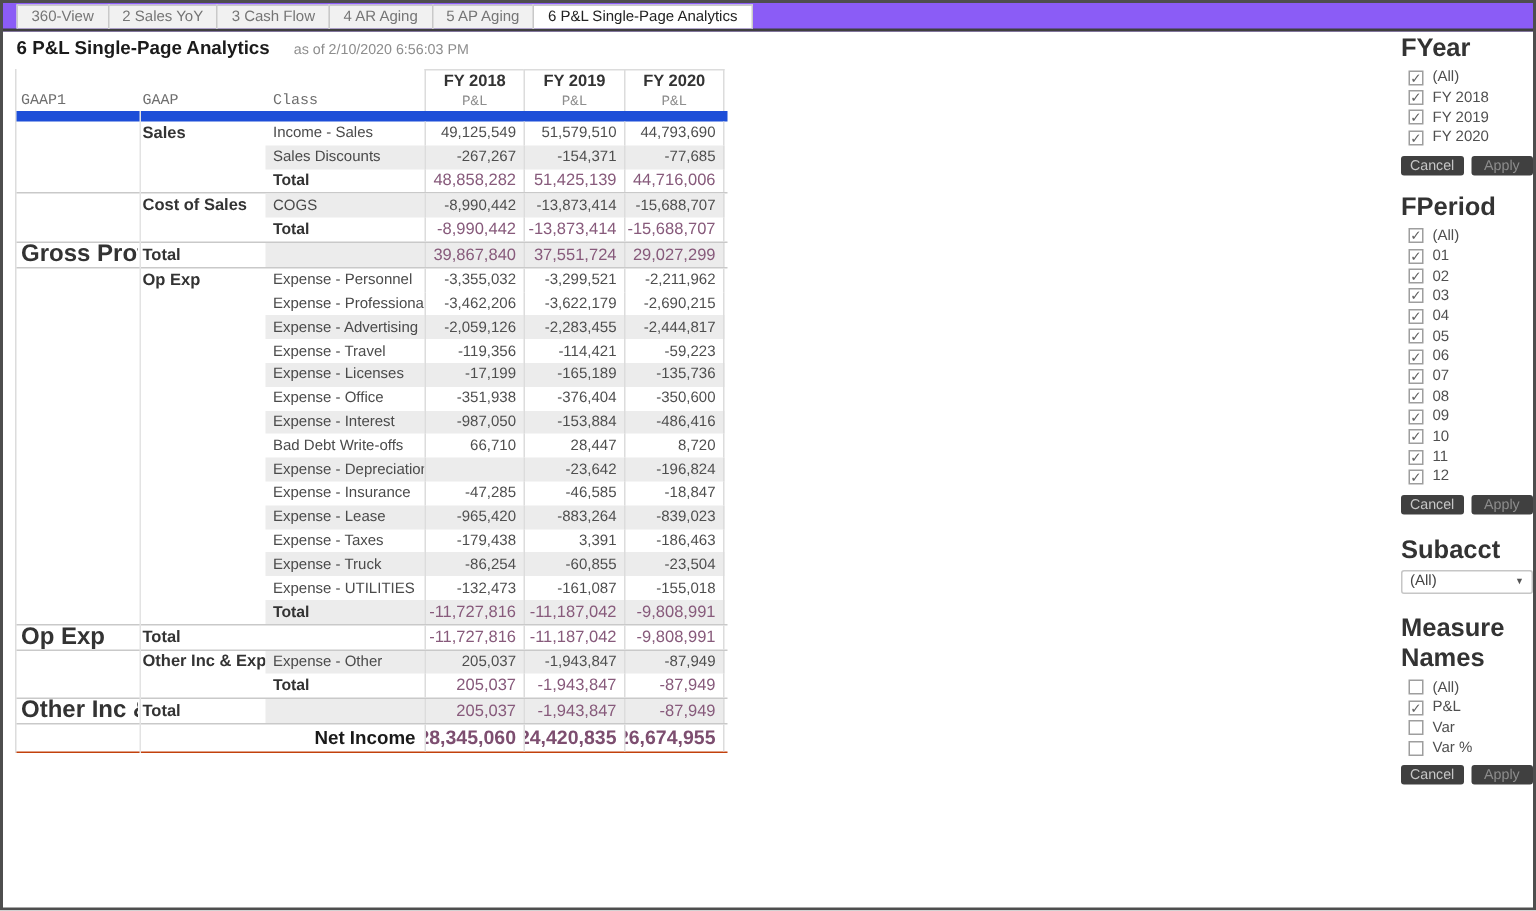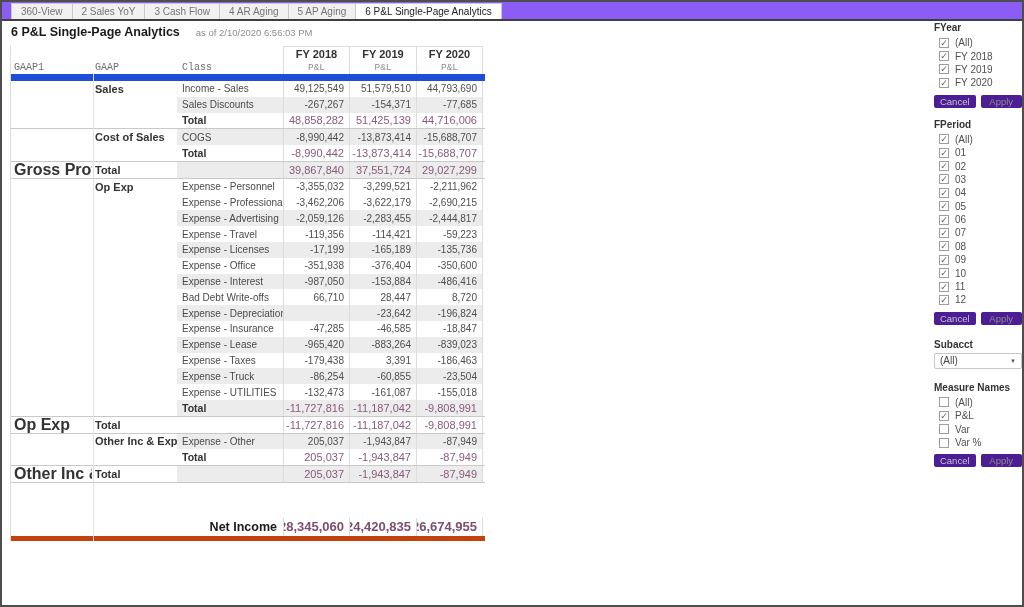--- a/index.html
+++ b/index.html
@@ -28,33 +28,33 @@
   .c-v  { font-size:10px; color:#4e4e4e; justify-content:flex-end; padding-right:5px; border-left:1px solid #dcdcdc; }
   .c-v.last { border-right:1px solid #dcdcdc; }
   .h-lbl { font-size:10px; color:#6e6e6e; padding-left:3px; }
   .h-lbl.cls { padding-left:5px; }
   .h-fy { font-size:11px; font-weight:bold; color:#333; justify-content:center; padding-right:0; border-top:1px solid #dcdcdc; }
   .h-pl { font-size:9.5px; color:#8d8d8d; justify-content:center; padding-right:0; }
   .band { background:#ececec; }
   .row-sep { border-bottom:1px solid #c9c9c9; }
   .cls-total { font-weight:bold; color:#333; font-size:10.5px; }
   .v-total { font-size:11px; color:#875a7b; }
-  .row-net { height:18px; border-bottom:5px solid #c2410c;margin-top:35px; }
+  .row-net { height:18px; border-bottom:1px solid #c2410c; }
   .net-label { grid-column:1/4; justify-content:flex-end; font-size:12.5px; font-weight:bold; color:#1a1a1a; padding-right:6px; }
   .v-net { font-size:13px; font-weight:bold; color:#7d4e70; }
   .vline { position:absolute; left:82px; top:28px; bottom:0; width:1px; background:#e3e3e3; }
 
   
   .filters { position:absolute; left:932px; top:20px; width:88px; }
-  .ftitle { font-size:10px; font-weight:bold; color:#333; margin-bottom:3px; }
+  .ftitle { font-size:17px; font-weight:bold; color:#333; margin-bottom:3px; }
   .fitem { display:flex; align-items:center; height:13.4px; padding-left:5px; cursor:pointer; }
   .cb { width:10px; height:10px; border:1px solid #9e9e9e; background:#fff; margin-right:6px; font-size:9px; line-height:9px; color:#616161; text-align:center; flex:0 0 auto; box-sizing:border-box; }
   .flabel { font-size:10px; color:#4f4f4f; white-space:nowrap; }
   .btnrow { display:flex; gap:5px; margin-top:5px; }
-  .btn { flex:1; height:13px; line-height:13px; text-align:center; font-size:9.5px; background:#4c1d95; border-radius:2px; cursor:pointer; }
+  .btn { flex:1; height:13px; line-height:13px; text-align:center; font-size:9.5px; background:#404040; border-radius:2px; cursor:pointer; }
   .btn-cancel { color:#c6c6c6; }
   .btn-apply { color:#8c8c8c; }
   .fgap { height:11px; }
   .select { width:100%; height:16px; border:1px solid #c6c6c6; border-radius:2px; background:#fff; display:flex; align-items:center; justify-content:space-between; padding:0 5px; box-sizing:border-box; cursor:pointer; }
   .selval { font-size:10px; color:#444; }
   .selarrow { font-size:6px; color:#555; }
 </style>
 </head>
 <body>
 

